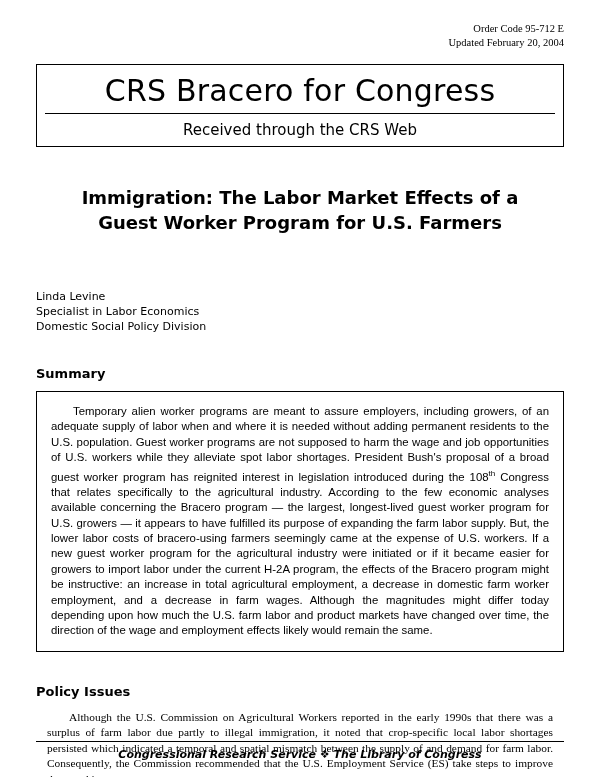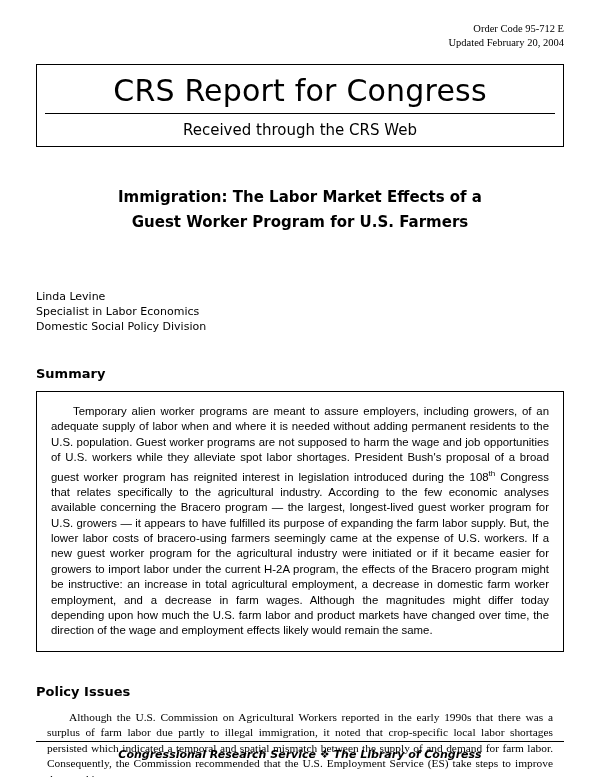--- a/index.html
+++ b/index.html
@@ -53,21 +53,21 @@
     font-family: "DejaVu Sans", sans-serif;
     font-size: 15px;
     line-height: 20px;
   }
 
   
   .doc-title {
     text-align: center;
     font-family: "DejaVu Sans", sans-serif;
     font-weight: bold;
-    font-size: 15px;
+    font-size: 18px;
     line-height: 25px;
     margin-top: 38px;
     padding: 0 28px;
   }
   .doc-title div { white-space: nowrap; }
 
   
   .author {
     text-align: left;
     font-family: "DejaVu Sans", sans-serif;
@@ -138,21 +138,21 @@
 <body>
 
 <div class="page">
 
   <div class="ordercode">
     <div>Order Code 95-712 E</div>
     <div>Updated February 20, 2004</div>
   </div>
 
   <div class="banner">
-    <div class="banner-title">CRS Report for Congress</div>
+    <div class="banner-title">CRS Bracero for Congress</div>
     <div class="banner-sub">Received through the CRS Web</div>
   </div>
 
   <div class="doc-title">
     <div>Immigration:  The Labor Market Effects of a</div>
     <div>Guest Worker Program for U.S. Farmers</div>
   </div>
 
   <div class="author">
     <div>Linda Levine</div>

